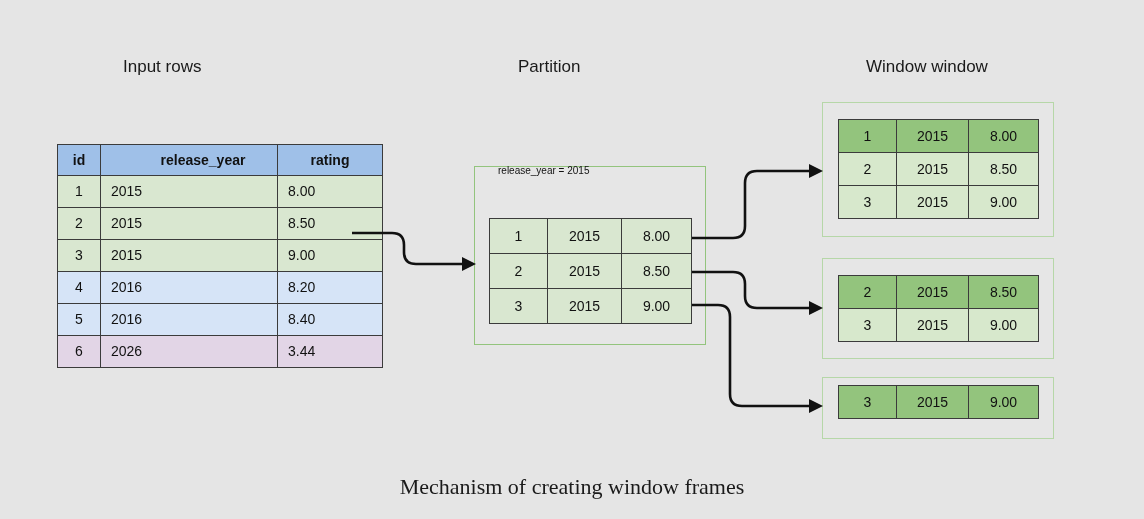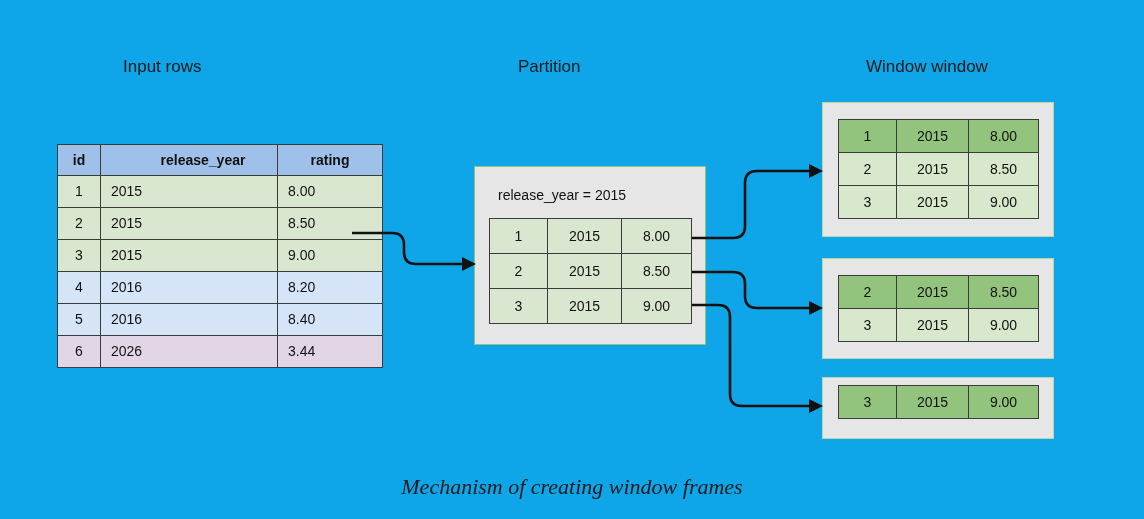--- a/index.html
+++ b/index.html
@@ -7,21 +7,21 @@
     padding: 0;
     background: #ffffff;
   }
   body {
     font-family: "Liberation Sans", sans-serif;
   }
   #canvas {
     position: relative;
     width: 1144px;
     height: 519px;
-    background: #0ea5e9;
+    background: #e5e5e5;
     overflow: hidden;
   }
 
   
   .section-heading {
     position: absolute;
     font-size: 17px;
     color: #1a1a1a;
     white-space: nowrap;
     font-family: "Liberation Sans", sans-serif;
@@ -31,21 +31,20 @@
   #heading-frames { left: 866px; top: 57px; }
 
   
   #caption {
     position: absolute;
     left: 0;
     top: 474px;
     width: 1144px;
     text-align: center;
     font-family: "Liberation Serif", serif;
-    font-style: italic;
     font-size: 22px;
     color: #1a1a1a;
   }
 
   
   .gtable {
     position: absolute;
     border-collapse: collapse;
     table-layout: fixed;
     font-size: 14px;
@@ -91,22 +90,22 @@
     top: 166px;
     width: 232px;
     height: 179px;
     background: #e6e6e6;
     border: 1px solid #93c47d;
     box-sizing: border-box;
   }
   #partition-label {
     position: absolute;
     left: 498px;
-    top: 187px;
-    font-size: 14px;
+    top: 165px;
+    font-size: 10px;
     color: #111111;
     white-space: nowrap;
   }
   #partition-table {
     left: 489px;
     top: 218px;
     width: 202px;
   }
   #partition-table td {
     background: #d9e7d0;

